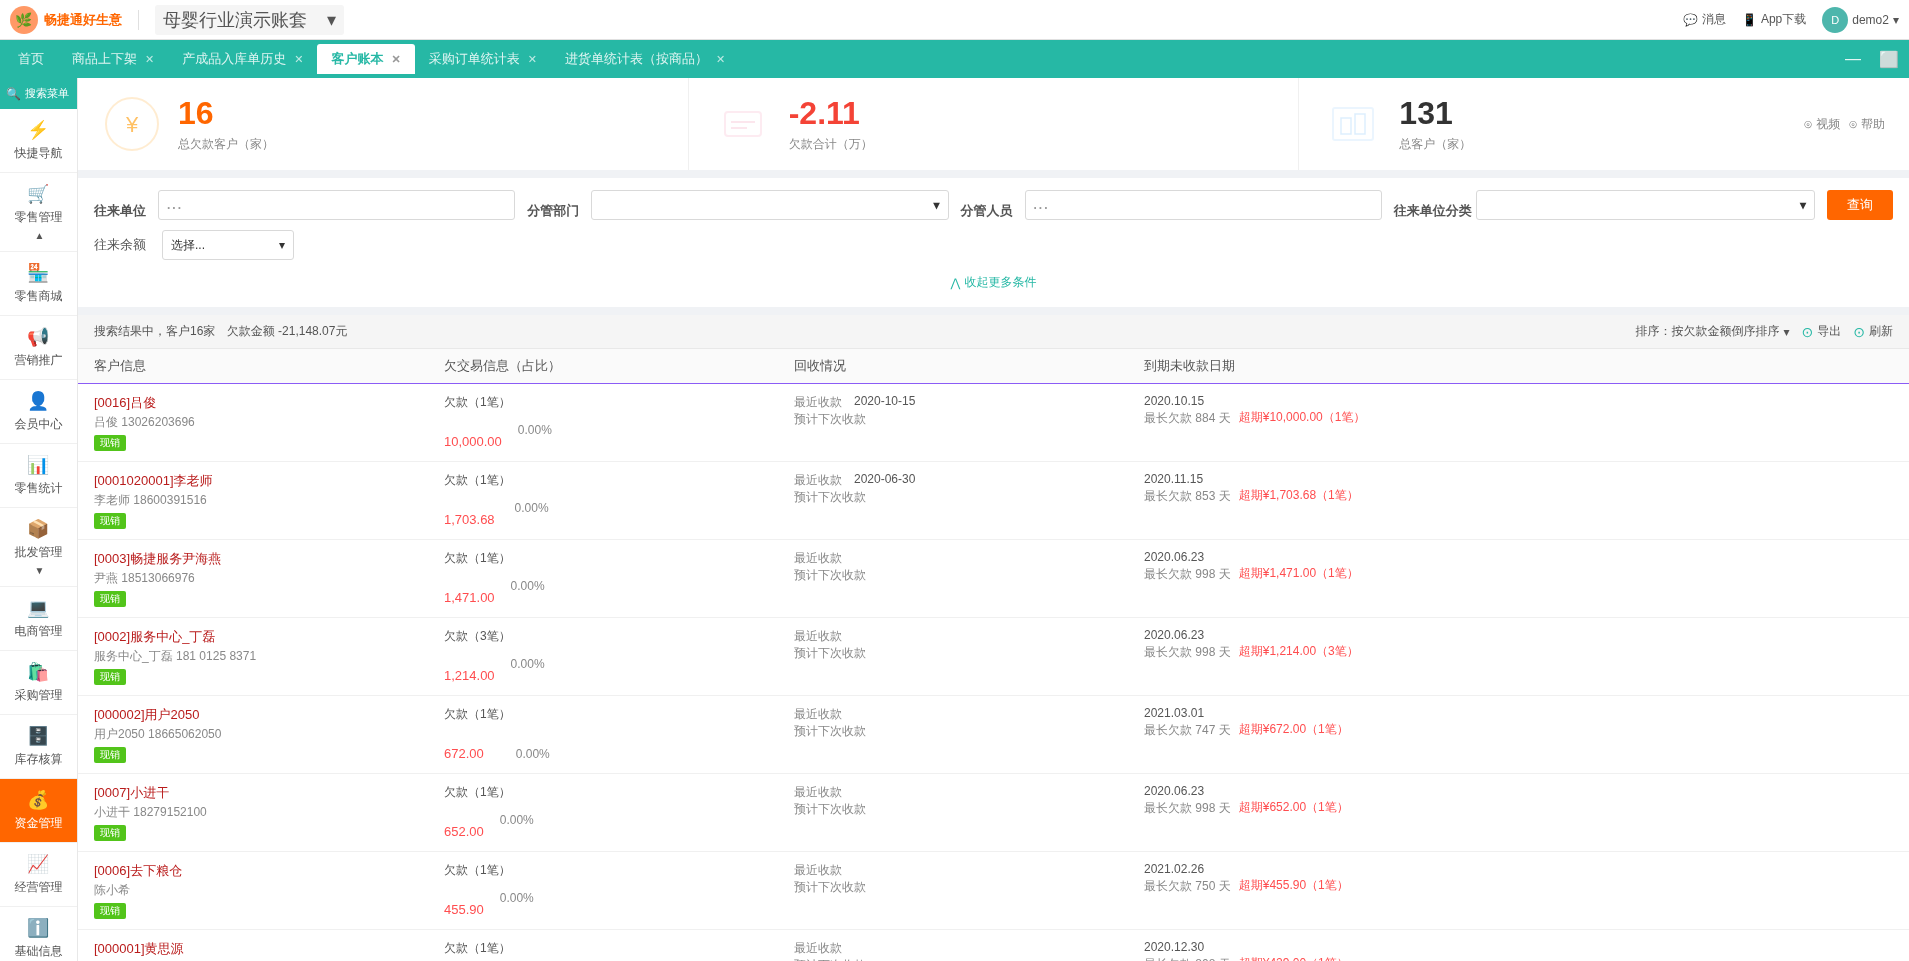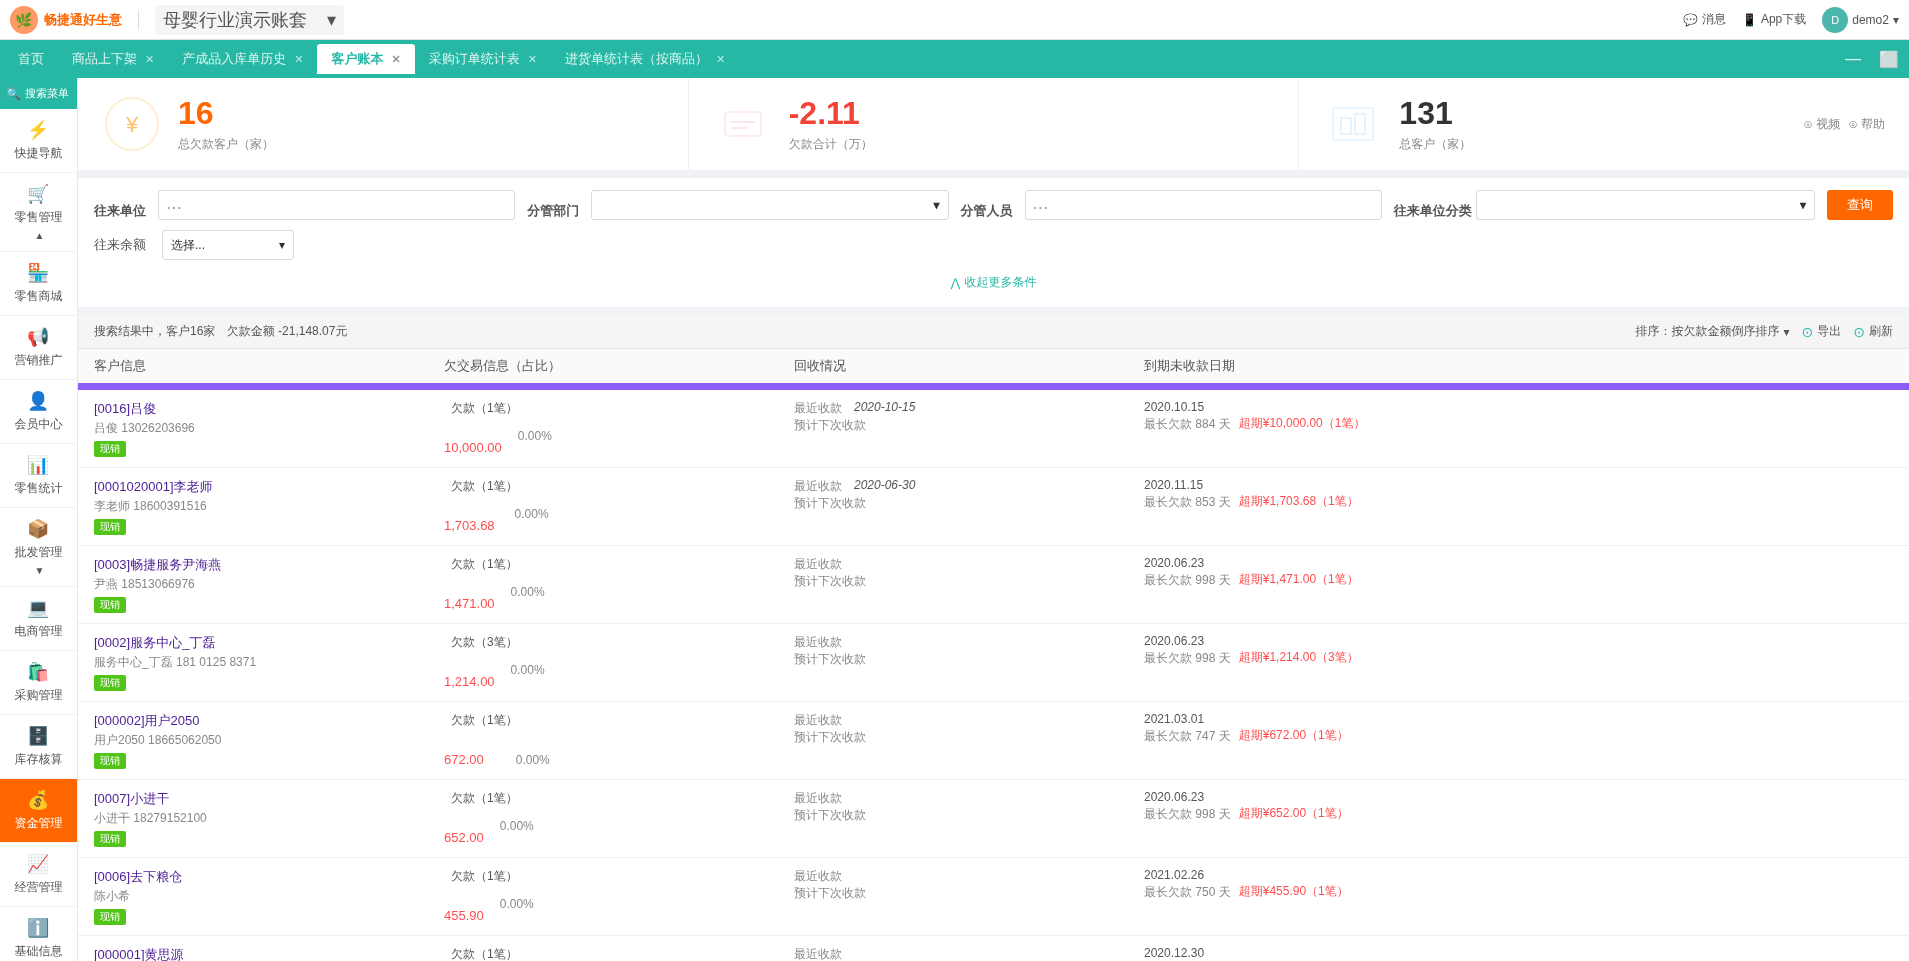--- a/index.html
+++ b/index.html
@@ -69,31 +69,31 @@
     
     
     .results-info { background: #f5f5f5; padding: 8px 16px; display: flex; align-items: center; justify-content: space-between; font-size: 12px; color: #555; }
     .results-right { display: flex; align-items: center; gap: 12px; }
     .sort-btn { display: flex; align-items: center; gap: 4px; color: #555; cursor: pointer; }
     .action-btn { display: flex; align-items: center; gap: 4px; color: #555; cursor: pointer; }
     .action-btn .icon { color: #26b8a5; font-size: 14px; }
 
     
     .table-wrap { background: #fff; }
-    .table-header { display: grid; grid-template-columns: 350px 350px 350px 1fr; padding: 8px 16px; background: #fafafa; border-bottom: 7px solid #8b5cf6; border-top: 1px solid #e8e8e8; }
+    .table-header { display: grid; grid-template-columns: 350px 350px 350px 1fr; padding: 8px 16px; background: #fafafa; border-bottom: 1px solid #8b5cf6; border-top: 1px solid #e8e8e8; }
     .table-header-cell { font-size: 13px; color: #555; font-weight: 500; }
     .table-row { display: grid; grid-template-columns: 350px 350px 350px 1fr; padding: 10px 16px; border-bottom: 1px solid #f0f0f0; align-items: start; }
-    .customer-name { color: #4c1d95; font-size: 13px; cursor: pointer; text-decoration: none; }
+    .customer-name { color: #b91c1c; font-size: 13px; cursor: pointer; text-decoration: none; }
     .customer-phone { color: #888; font-size: 12px; margin-top: 2px; }
     .customer-tag { display: inline-block; background: #52c41a; color: white; font-size: 10px; padding: 1px 6px; border-radius: 2px; margin-top: 4px; }
     .debt-amount { color: #ff4d4f; font-size: 13px; font-weight: 500; margin-top: 23px; }
-    .debt-label { color: #555; font-size: 12px; margin-left: 7px; }
+    .debt-label { color: #555; font-size: 12px; }
     .debt-percent { color: #888; font-size: 12px; margin-left: 8px; }
     .recover-label { color: #888; font-size: 12px; }
-    .recover-date { color: #555; font-size: 12px; font-style: italic; }
+    .recover-date { color: #555; font-size: 12px; }
     .recover-next { color: #888; font-size: 12px; margin-top: 2px; }
     .overdue-date { color: #555; font-size: 12px; }
     .overdue-days { color: #888; font-size: 12px; margin-top: 2px; }
     .overdue-link { color: #ff4d4f; font-size: 12px; }
 
     
     ::-webkit-scrollbar { width: 6px; height: 6px; }
     ::-webkit-scrollbar-track { background: #f1f1f1; }
     ::-webkit-scrollbar-thumb { background: #ccc; border-radius: 3px; }
   </style>

